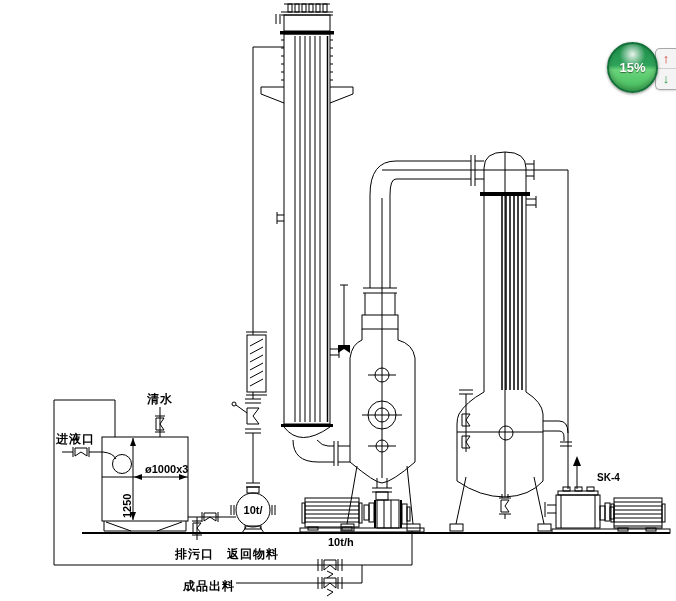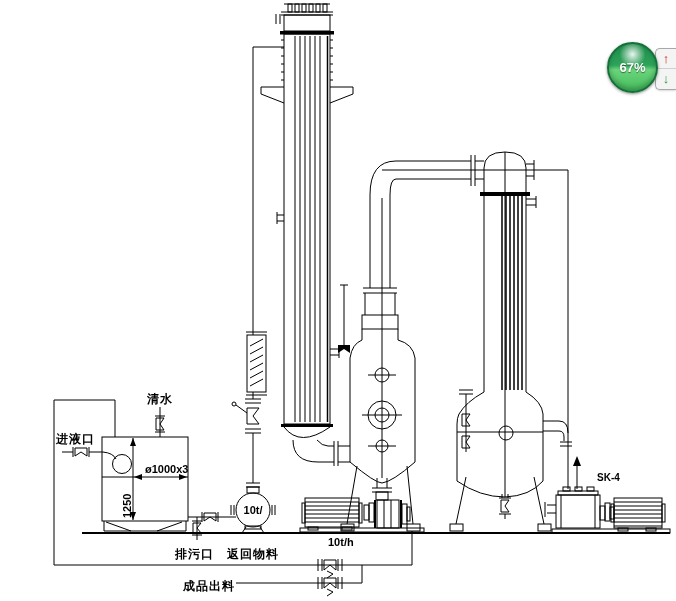--- a/index.html
+++ b/index.html
@@ -369,18 +369,18 @@
   </g>
 </svg>
 
 
 <div class="zoom-widget">
   <div class="zoom-panel">
     <div class="zoom-arrow up">↑</div>
     <div class="zoom-arrow down">↓</div>
   </div>
   <div class="zoom-badge">
-    <span>67%</span>
+    <span>15%</span>
   </div>
 </div>
 
 
 
 
 </body></html>

